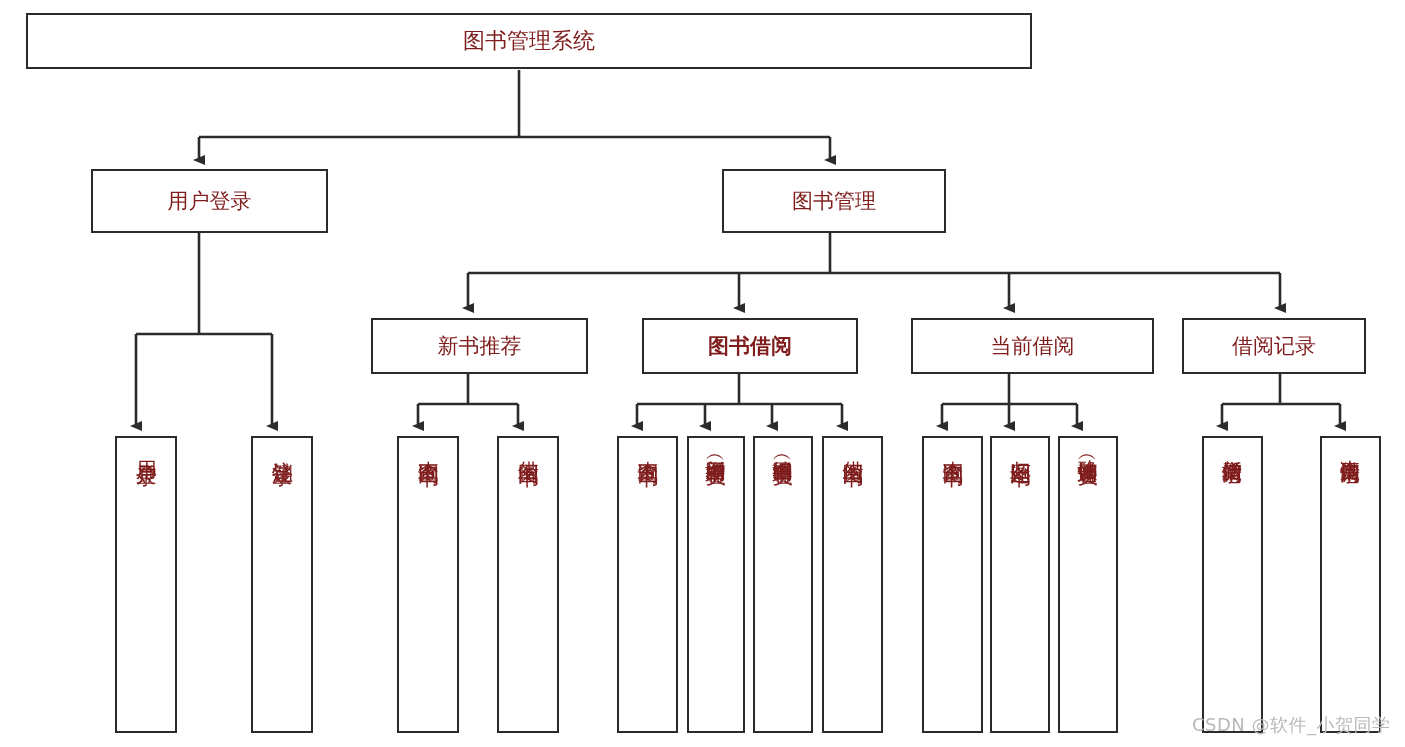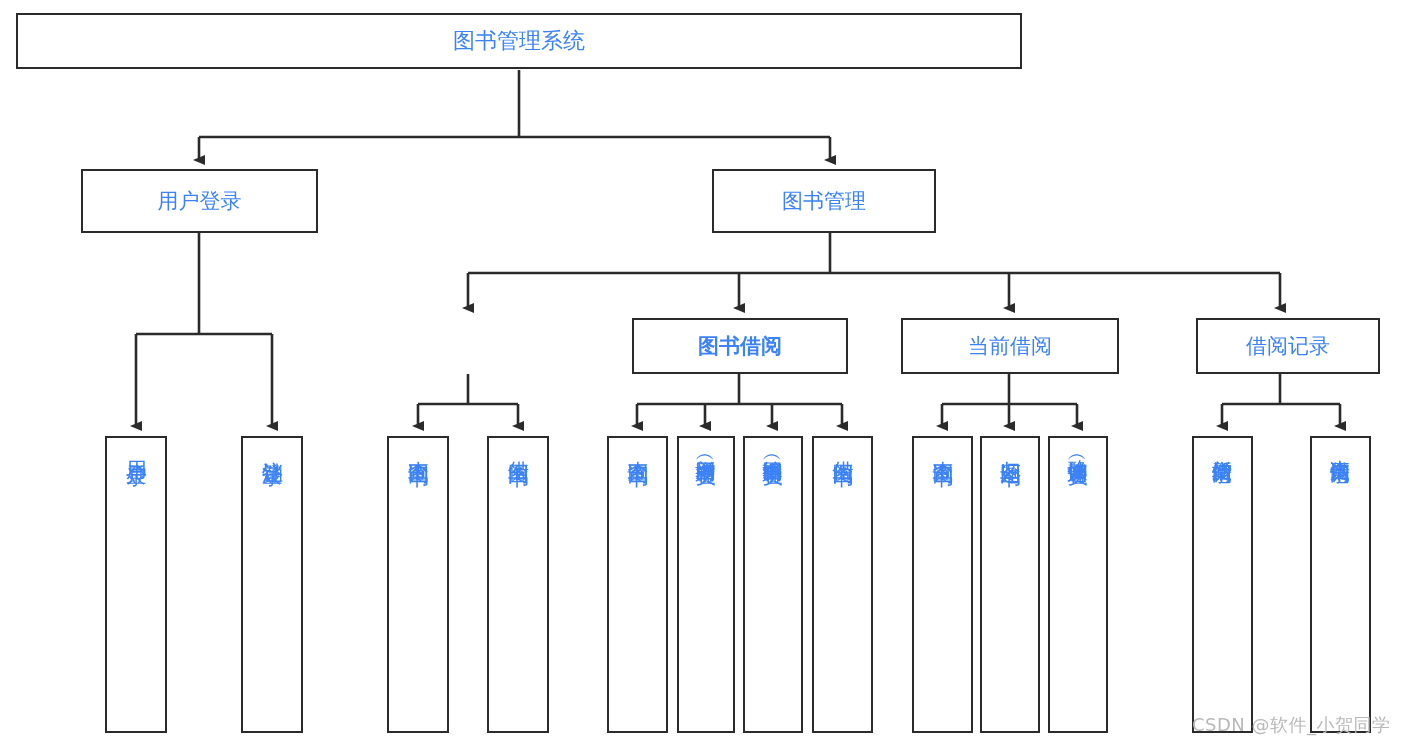--- a/index.html
+++ b/index.html
@@ -27,21 +27,22 @@
     pointer-events: none;
   }
   .node {
     position: absolute;
     box-sizing: border-box;
     background: #ffffff;
     border: 2px solid #2b2b2b;
     display: flex;
     align-items: center;
     justify-content: center;
-    color: #3b82f6;
+    color: #7f1d1d;
+    margin-left: 10px;
   }
   .node-label {
     display: block;
     text-align: center;
     line-height: 1.18;
     white-space: nowrap;
   }
   .node.horizontal .node-label {
     font-size: 21px;
   }
@@ -134,27 +135,30 @@
     <span class="node-label">图书管理系统</span>
   </div>
 
   <div class="node horizontal" style="left:81px; top:169px; width:237px; height:64px;">
     <span class="node-label">用户登录</span>
   </div>
   <div class="node horizontal" style="left:712px; top:169px; width:224px; height:64px;">
     <span class="node-label">图书管理</span>
   </div>
 
+  <div class="node horizontal" style="left:361px; top:318px; width:217px; height:56px;">
+    <span class="node-label">新书推荐</span>
+  </div>
   <div class="node horizontal" style="left:632px; top:318px; width:216px; height:56px;font-weight:bold;">
     <span class="node-label">图书借阅</span>
   </div>
-  <div class="node horizontal" style="left:901px; top:318px; width:218px; height:56px;">
+  <div class="node horizontal" style="left:901px; top:318px; width:243px; height:56px;">
     <span class="node-label">当前借阅</span>
   </div>
-  <div class="node horizontal" style="left:1196px; top:318px; width:184px; height:56px;">
+  <div class="node horizontal" style="left:1172px; top:318px; width:184px; height:56px;">
     <span class="node-label">借阅记录</span>
   </div>
 
   <div class="node vertical" style="left:105px; top:436px; width:62px; height:297px;">
     <span class="node-label">用户登录</span>
   </div>
   <div class="node vertical" style="left:241px; top:436px; width:62px; height:297px;">
     <span class="node-label">注销登录</span>
   </div>
 

